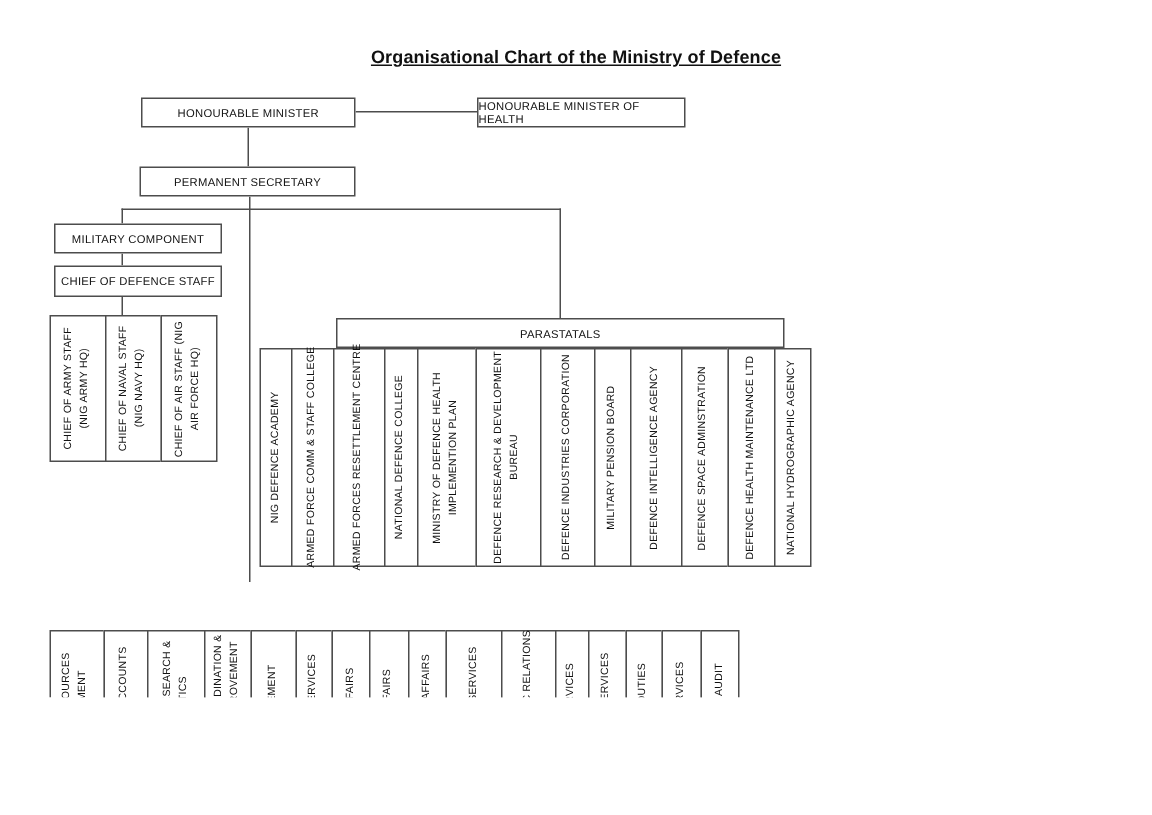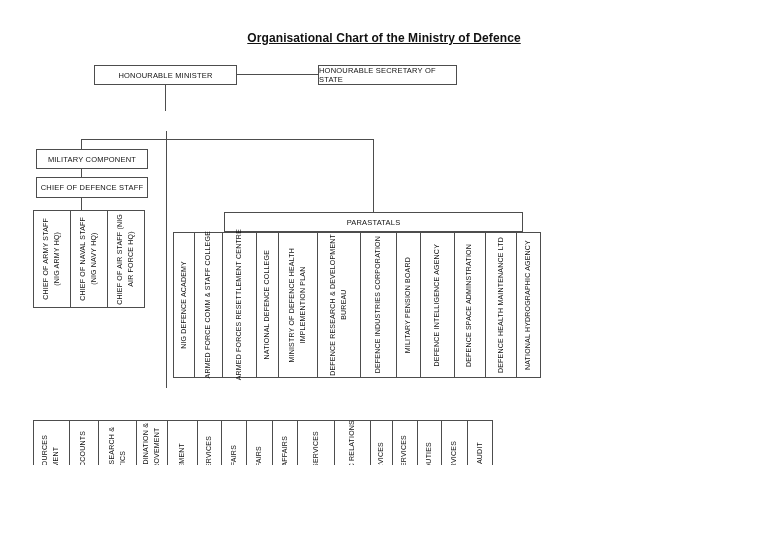--- a/index.html
+++ b/index.html
@@ -75,21 +75,22 @@
   <div class="hl" style="left:237px; top:74px; width:81px;"></div>
   <div class="vl" style="left:165px; top:85px; height:26px;"></div>
   <div class="vl" style="left:166px; top:131px; height:257px;"></div>
   <div class="hl" style="left:81px;  top:139px; width:293px;"></div>
   <div class="vl" style="left:81px;  top:139px; height:10px;"></div>
   <div class="vl" style="left:373px; top:139px; height:73px;"></div>
   <div class="vl" style="left:81px;  top:169px; height:8px;"></div>
   <div class="vl" style="left:81px;  top:198px; height:12px;"></div>
 
   <div class="box" style="left:94px;  top:65px;  width:143px; height:20px;">HONOURABLE MINISTER</div>
-  <div class="box" style="left:318px; top:65px;  width:139px; height:20px;">HONOURABLE SECRETARY OF STATE</div>
+  <div class="box" style="left:318px; top:65px;  width:139px; height:20px;">HONOURABLE MINISTER OF HEALTH</div>
+  <div class="box" style="left:93px;  top:111px; width:144px; height:20px;">PERMANENT SECRETARY</div>
   <div class="box" style="left:36px;  top:149px; width:112px; height:20px;">MILITARY COMPONENT</div>
   <div class="box" style="left:36px;  top:177px; width:112px; height:21px;">CHIEF OF DEFENCE STAFF</div>
   <div class="box" style="left:224px; top:212px; width:299px; height:20px;">PARASTATALS</div>
 
   <div class="cols" id="chiefs-group" style="left:33px;  top:210px; width:112px; height:98px;">
       <div class="col" style="flex: 37 1 0px;">
         <div class="vtext">
           <div class="tline">CHIEF OF ARMY STAFF</div>
           <div class="tline">(NIG ARMY HQ)</div>
         </div>

